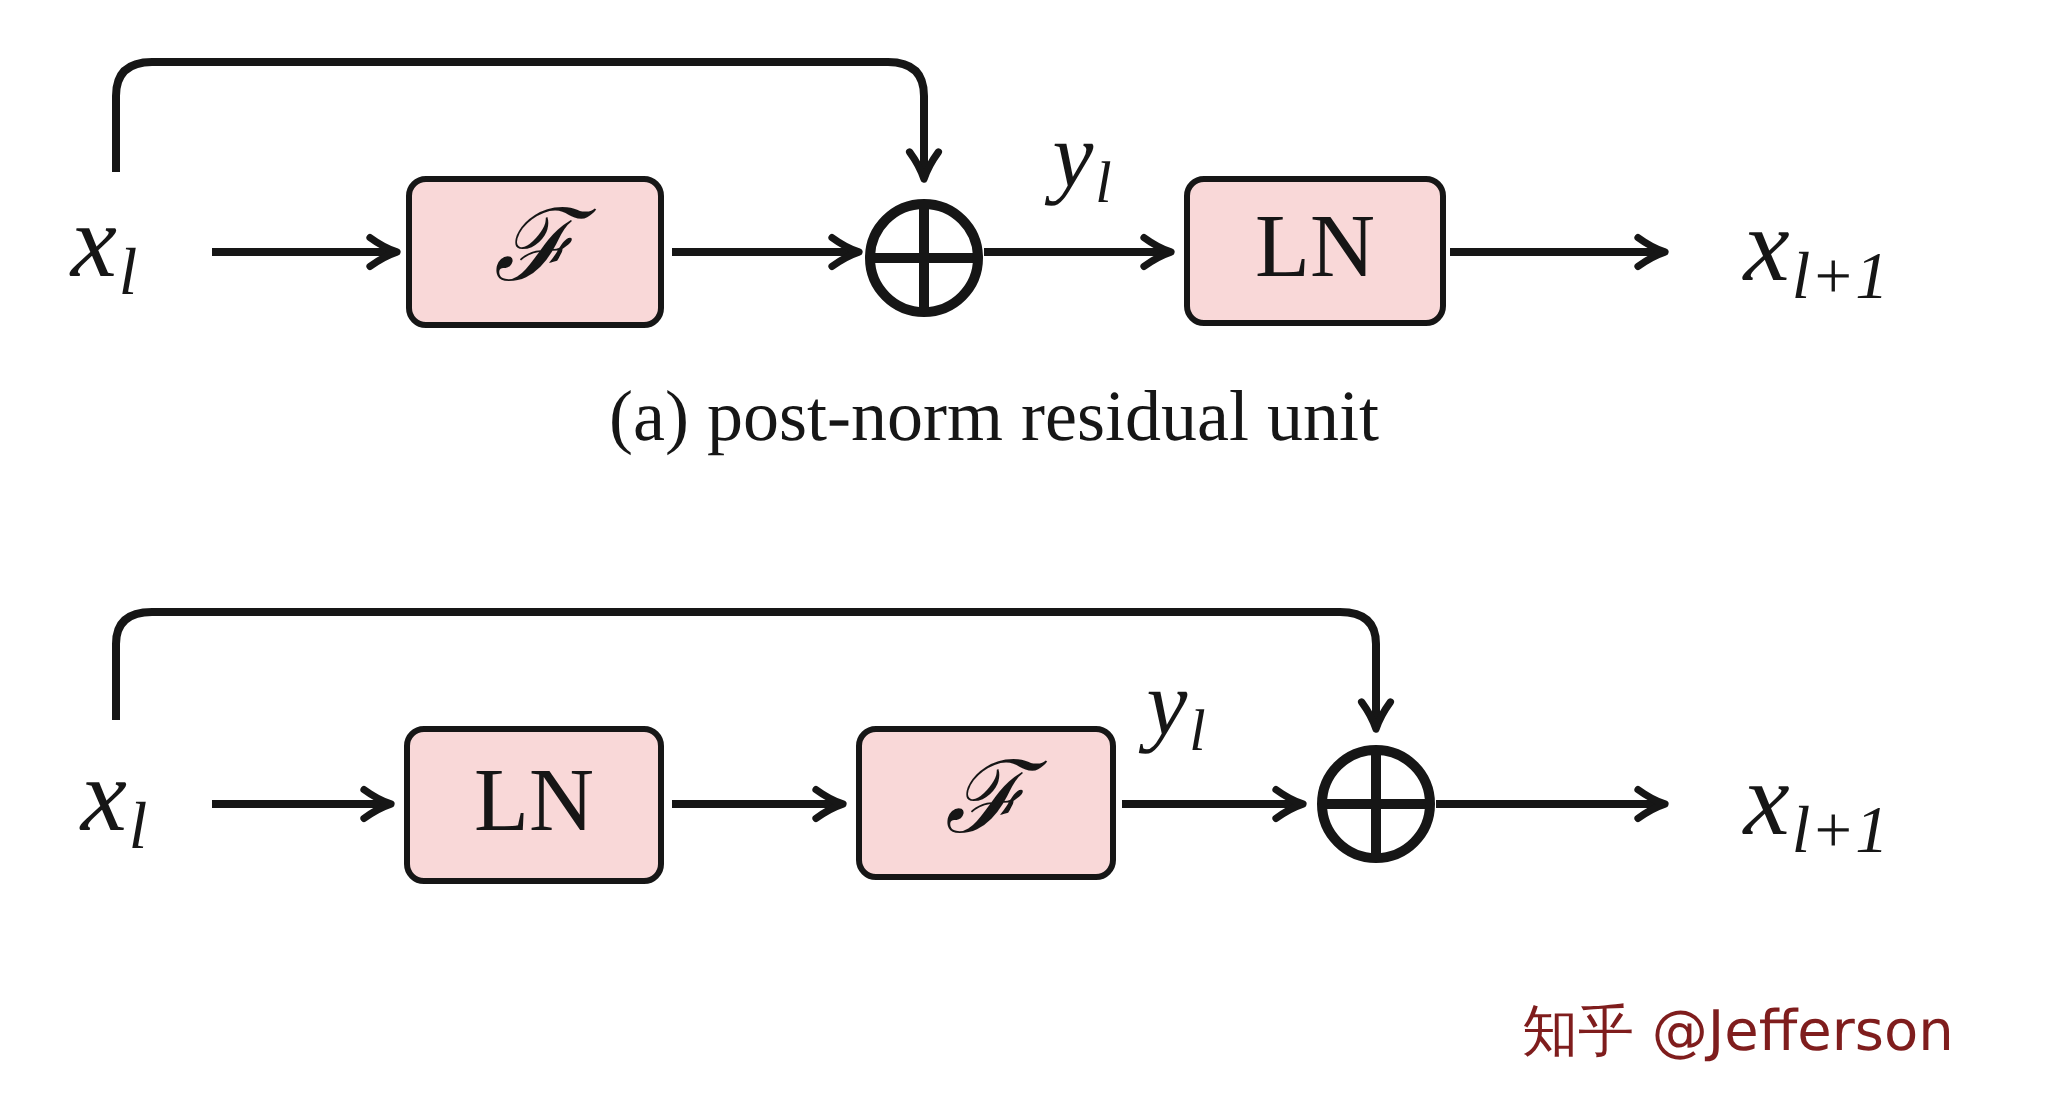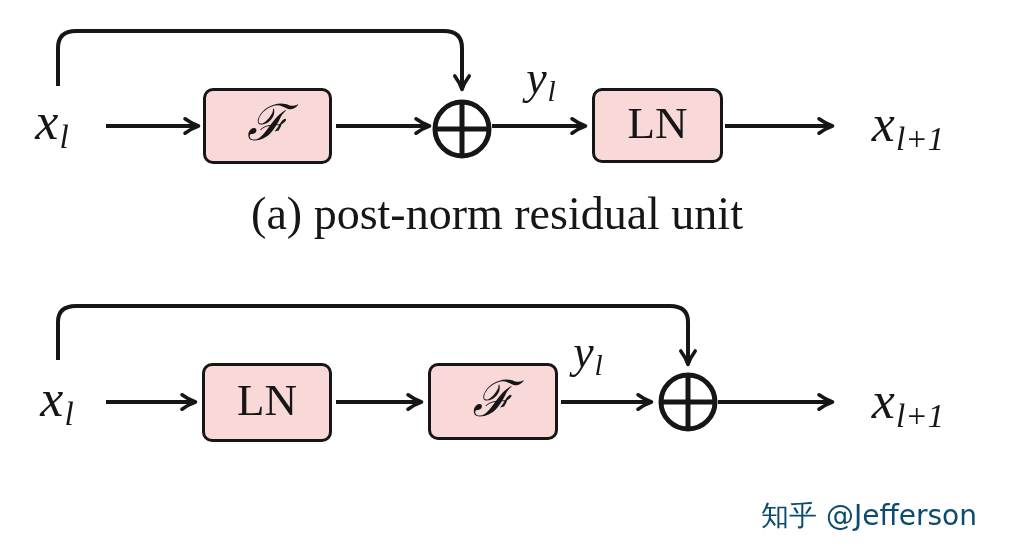--- a/index.html
+++ b/index.html
@@ -23,25 +23,25 @@
     font-family:"Liberation Serif",serif;font-weight:400;font-size:45px;line-height:1;
     letter-spacing:0px;padding-bottom:4px;
   }
   .math{
     position:absolute;transform:translate(-50%,-50%);
     font-style:italic;font-size:52px;line-height:1;white-space:nowrap;
   }
   .math sub{font-size:0.64em;vertical-align:-0.28em;line-height:0;margin-left:1px;}
   .caption{
     position:absolute;transform:translateX(-50%);
-    font-size:46px;line-height:1.15;white-space:nowrap;
+    font-size:36px;line-height:1.15;white-space:nowrap;
   }
   .watermark{
     position:absolute;font-family:"DejaVu Sans","Liberation Sans",sans-serif;
-    font-size:28px;color:#0c4a6e;white-space:nowrap;
+    font-size:28px;color:#7f1d1d;white-space:nowrap;
     text-shadow:0 1px 0 #ffffff;
   }
 </style>
 </head>
 <body>
 
 <div class="canvas">
 
   <svg class="wires" width="1025" height="556" viewBox="0 0 1025 556">
     <defs>

